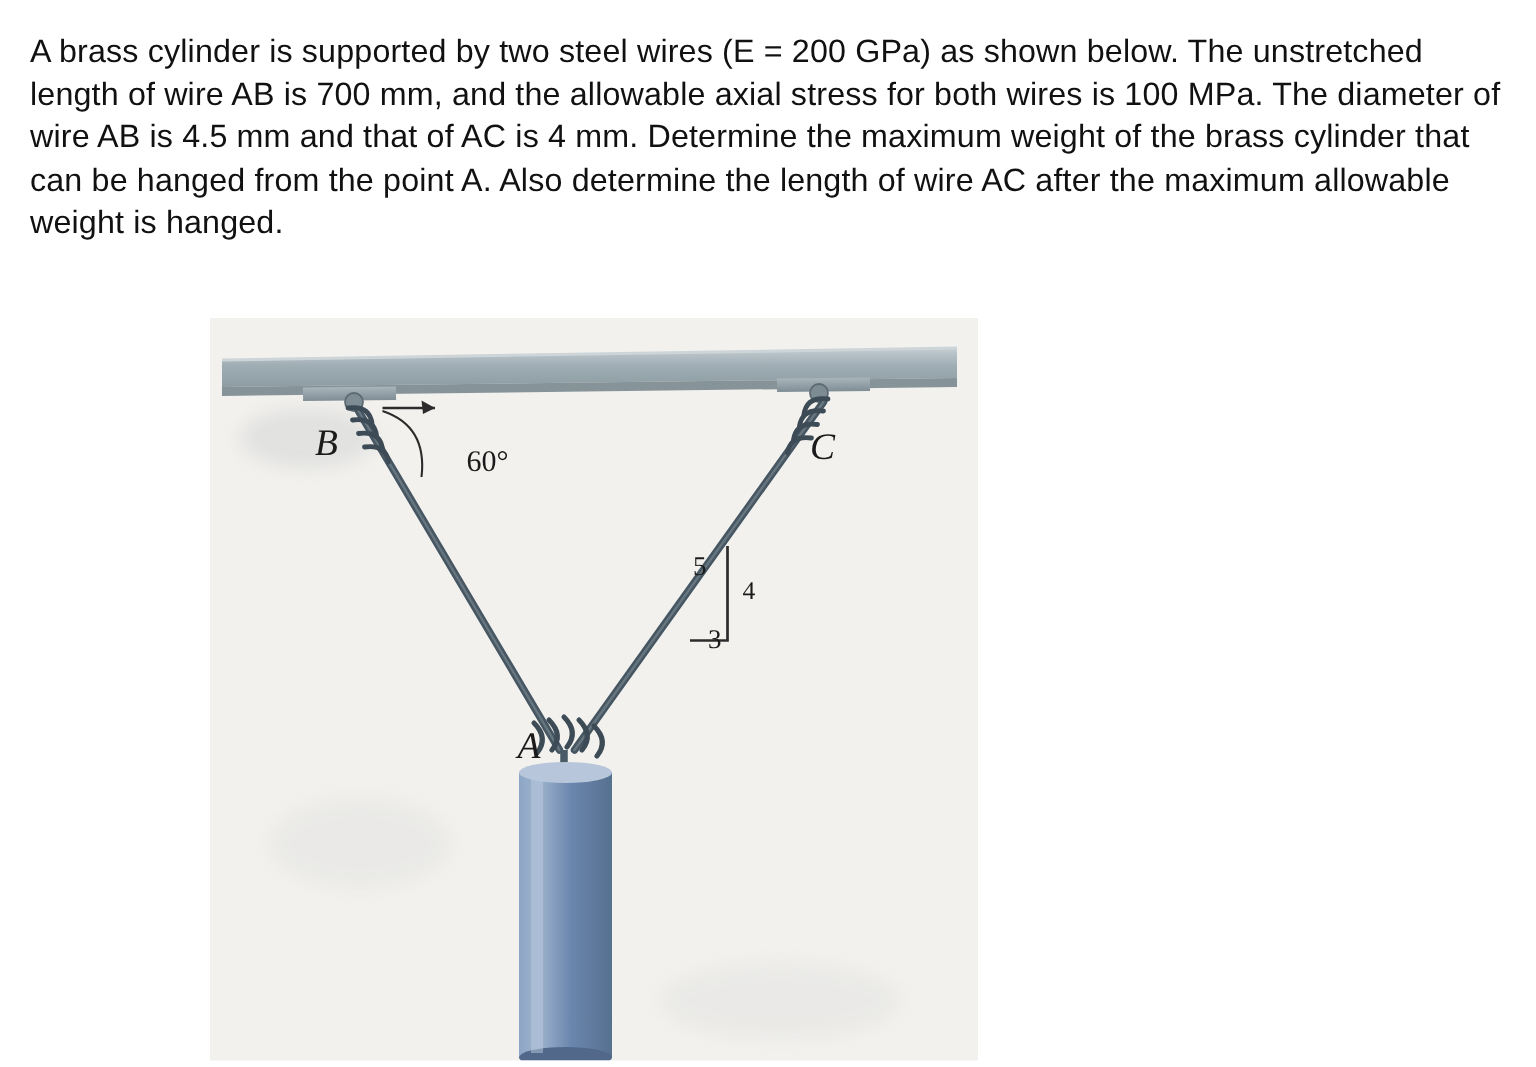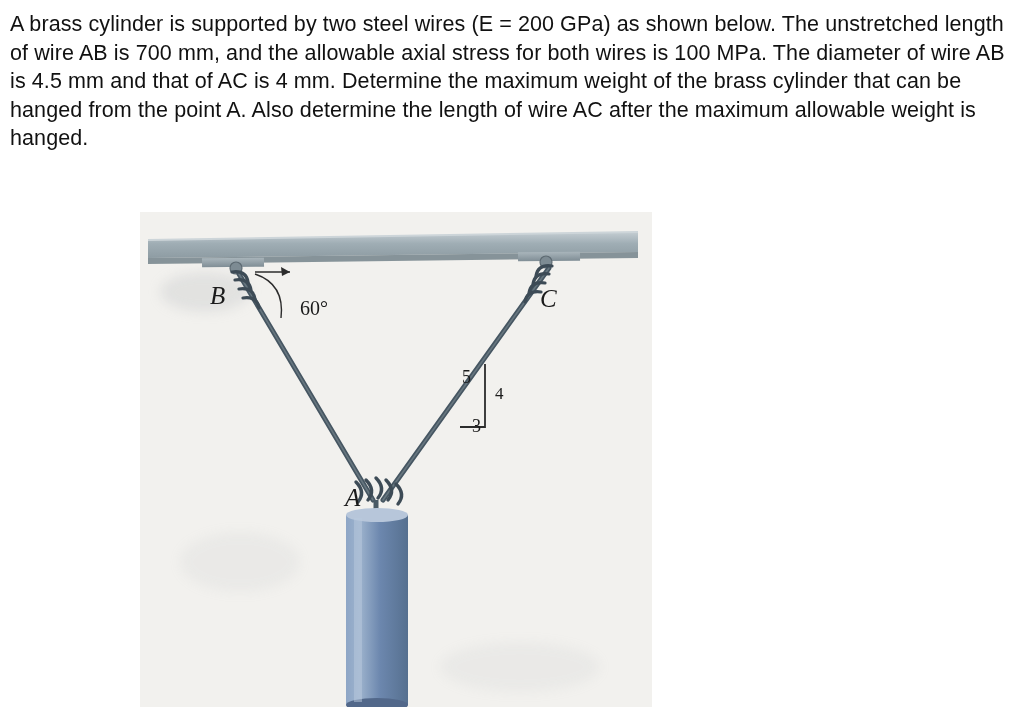--- a/index.html
+++ b/index.html
@@ -24,21 +24,21 @@
     position: absolute;
     left: 4px;
     top: 4px;
     width: 1016px;
     font-size: 21.5px;
     line-height: 28.5px;
     color: #111111;
     letter-spacing: 0.1px;
   }
   .problem-text p {
-    margin: 6px;
+    margin: 16px;
   }
   .figure {
     position: absolute;
     left: 140px;
     top: 212px;
     width: 512px;
     height: 495px;
     background: #f2f1ee;
     overflow: hidden;
   }
@@ -54,21 +54,21 @@
   .lbl {
     position: absolute;
     font-family: "Liberation Serif", serif;
     font-style: italic;
     color: #1b1b1b;
   }
   .lbl-B { left: 70px; top: 70px; font-size: 25px; }
   .lbl-C { left: 400px; top: 73px; font-size: 25px; }
   .lbl-A { left: 205px; top: 272px; font-size: 25px; }
   .lbl-angle {
-    left: 160px; top: 85px;
+    left: 171px; top: 85px;
     font-size: 20px;
     font-style: normal;
     font-family: "Liberation Serif", serif;
   }
   .lbl-5 { left: 322px; top: 155px; font-size: 18px; font-style: normal; }
   .lbl-4 { left: 355px; top: 172px; font-size: 17px; font-style: normal; }
   .lbl-3 { left: 332px; top: 204px; font-size: 18px; font-style: normal; }
   .smudge {
     position: absolute;
     background: rgba(170,175,178,0.22);

